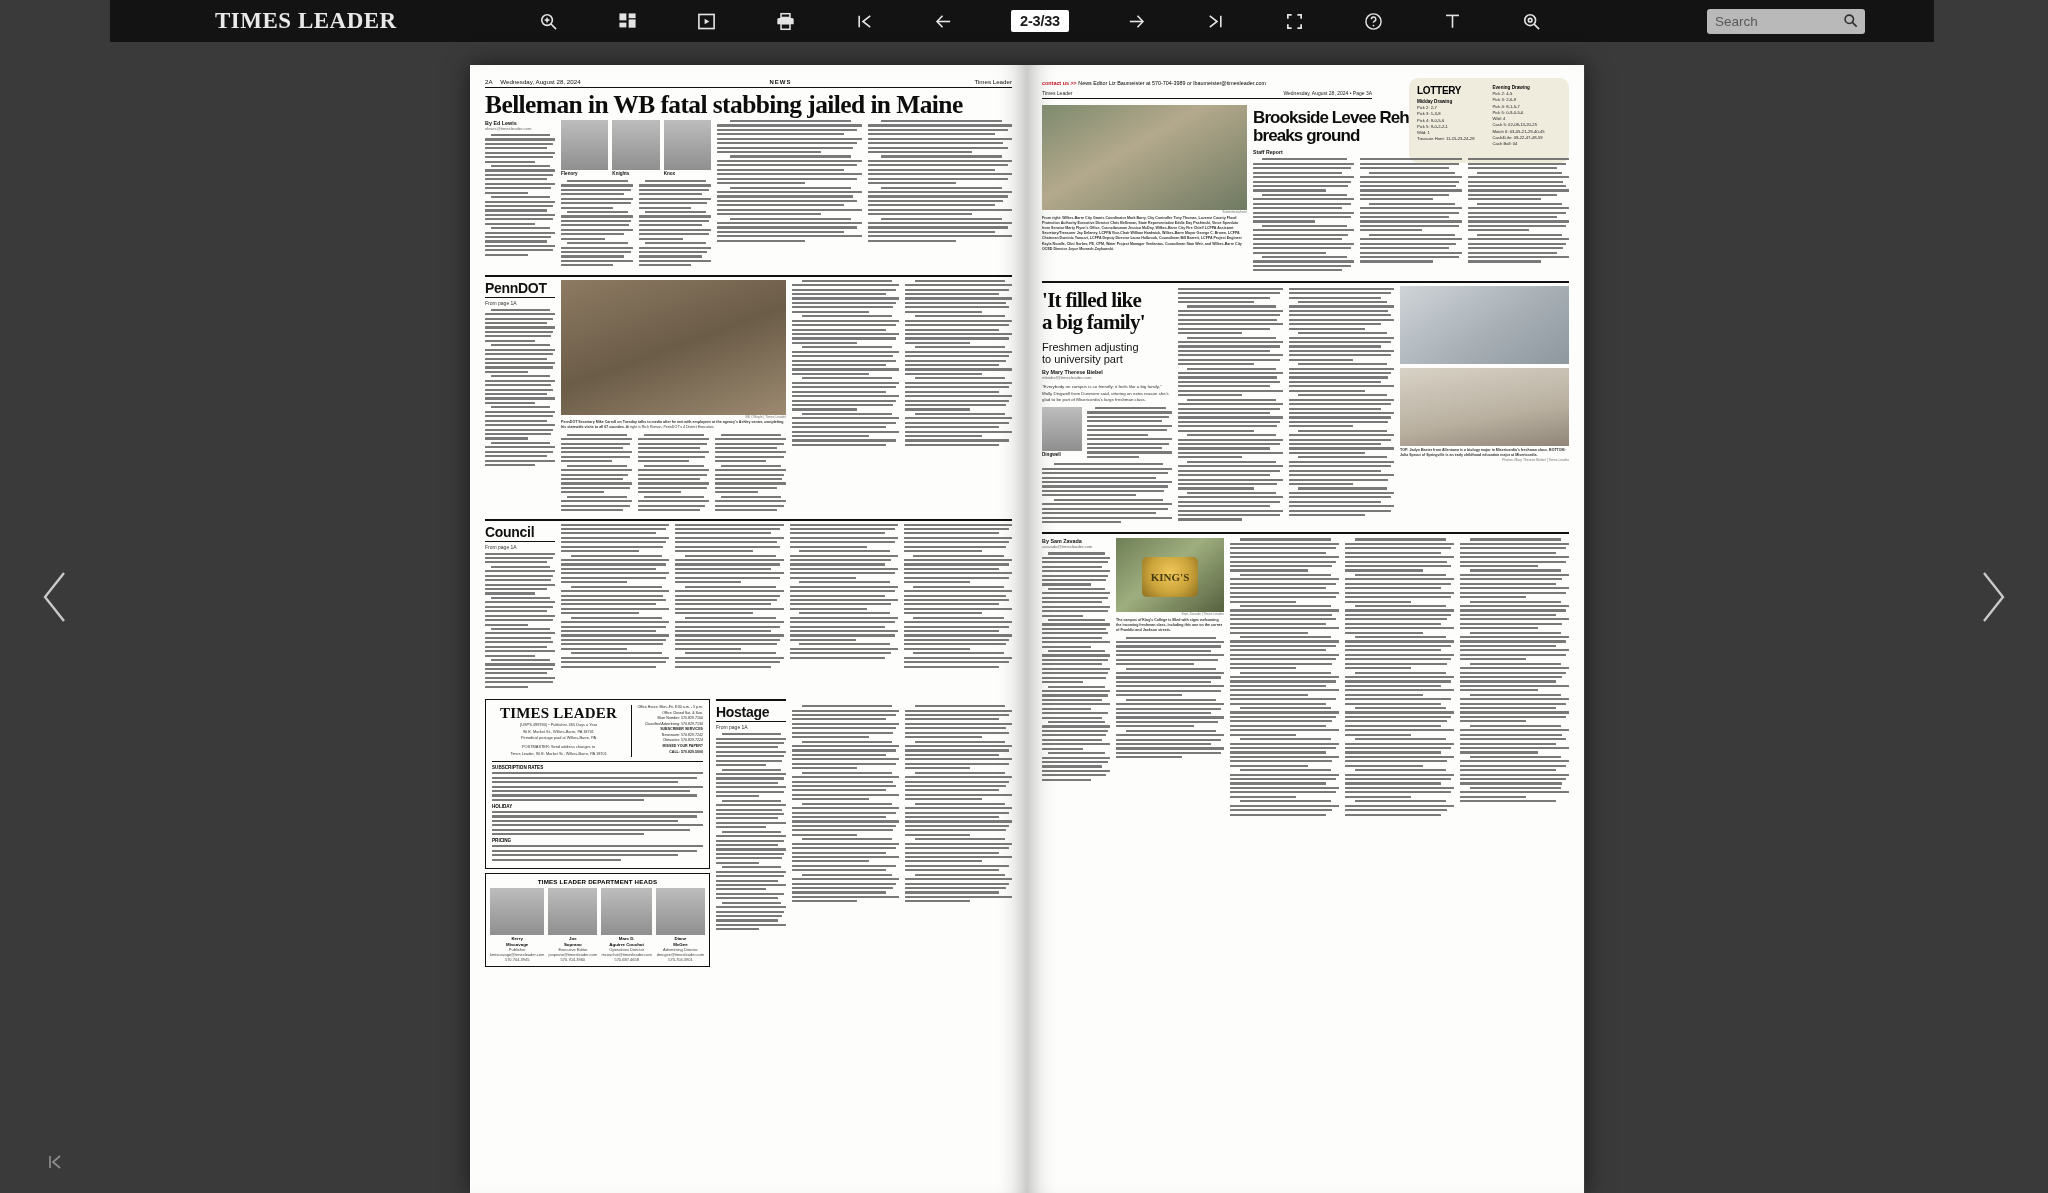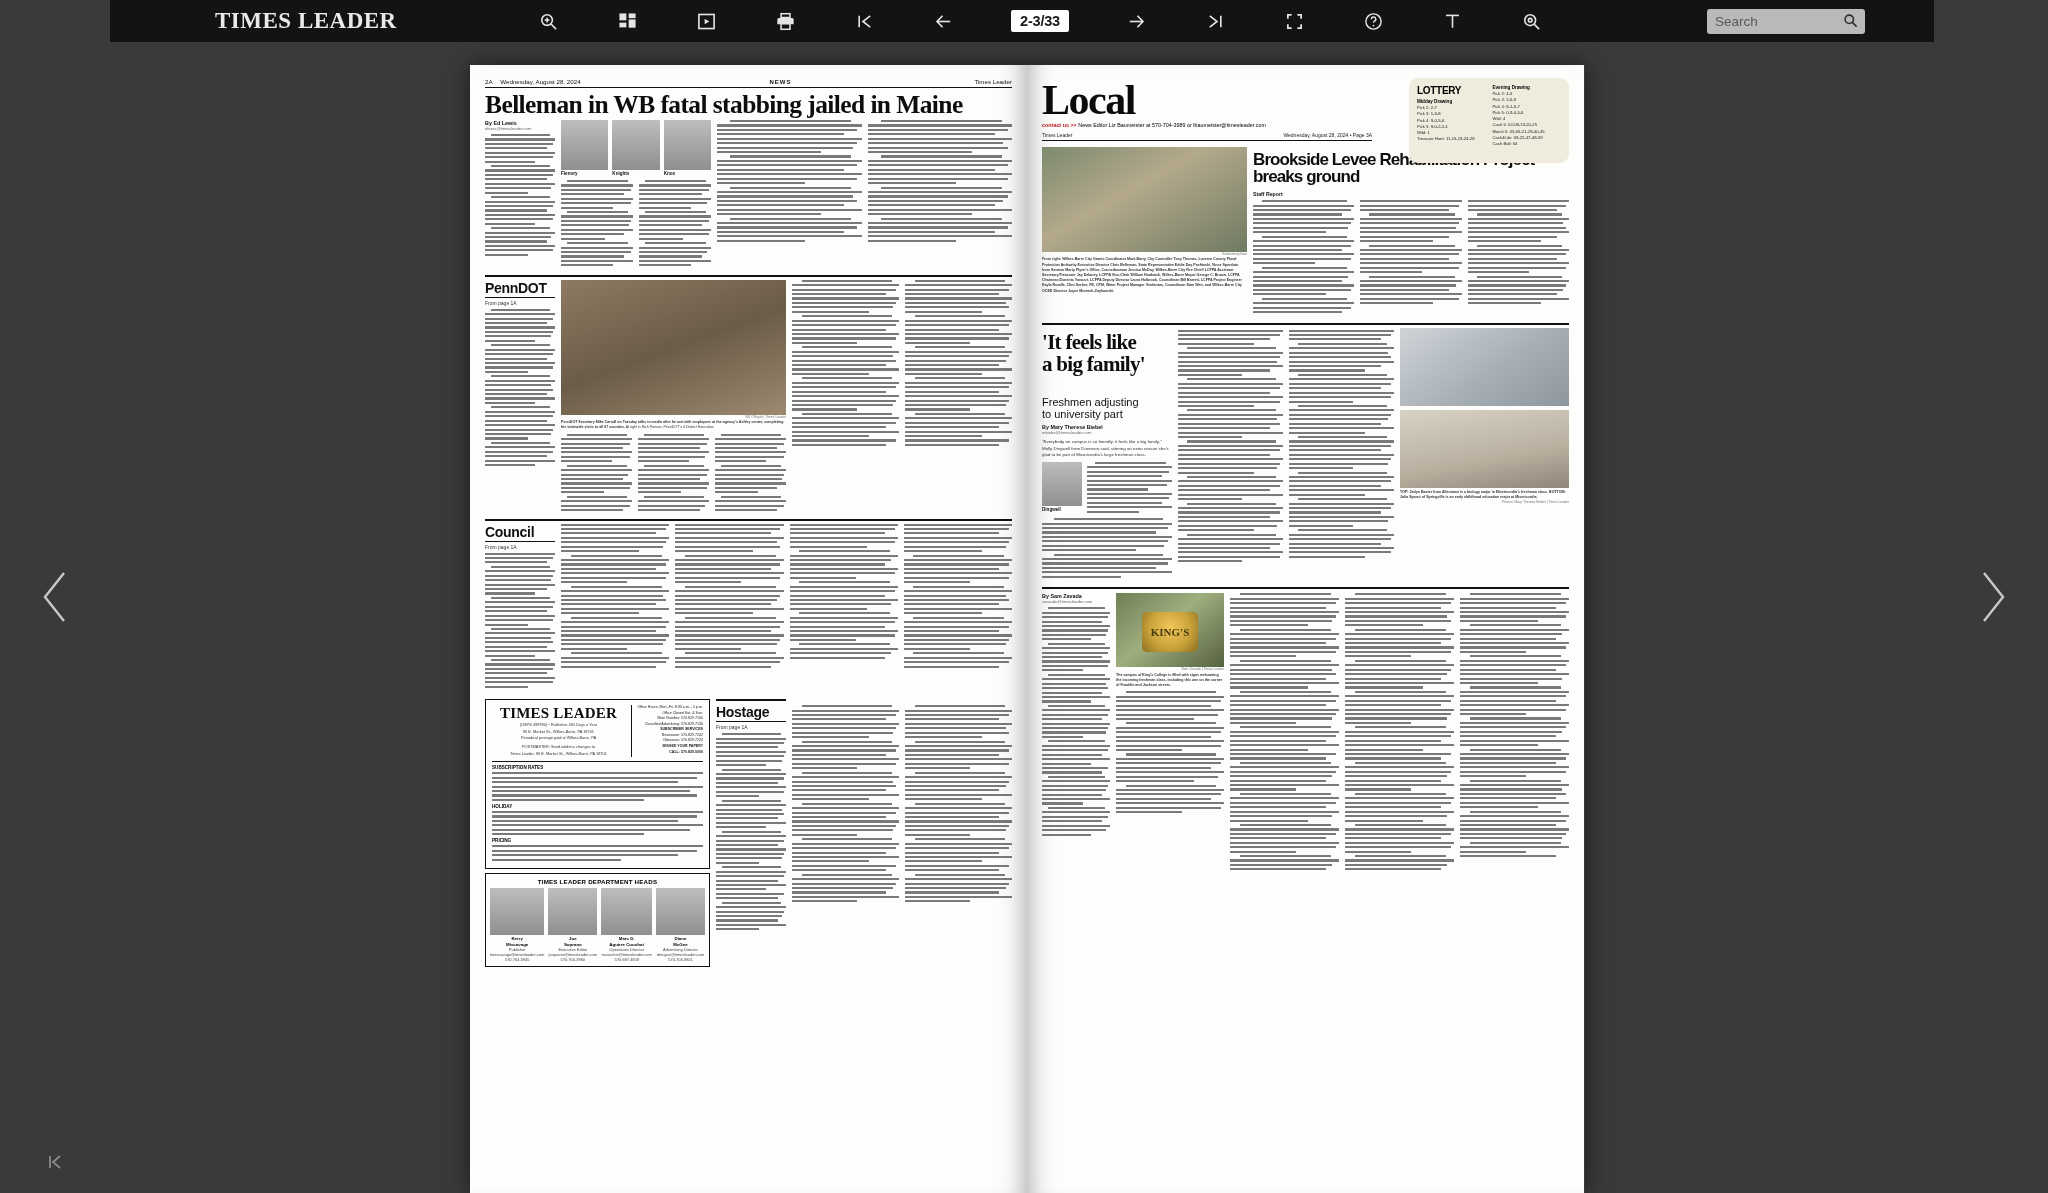--- a/index.html
+++ b/index.html
@@ -1097,21 +1097,20 @@
         <div class="ln s3"></div>
             <div class="ln s2"></div>
             <div class="ln s6"></div>
       </div>
         </div>
     </div>
   </div>
 
   <div class="page" id="page-right">
 
-    <div style="font-family:'Liberation Serif',serif; font-weight:700; font-size:42px; line-height:.9; letter-spacing:-1.5px; color:#0b0b0b; margin-top:4px">Local</div>
 
     <div id="lottery">
       <div class="lotcol">
         <h4>LOTTERY</h4>
         <div class="lotsub">Midday Drawing</div>
         <div class="lotline">Pick 2: 2-7</div>
         <div class="lotline">Pick 3: 1-3-8</div>
         <div class="lotline">Pick 4: 9-0-5-6</div>
         <div class="lotline">Pick 5: 9-0-2-2-1</div>
         <div class="lotline">Wild: 1</div>
@@ -1237,23 +1236,23 @@
                 <div class="ln s4"></div>
             </div>
           </div>
         </div>
       </div>
     </div>
 
     <div class="rule thick" style="margin-top:7px"></div>
     <div class="cols">
       <div class="col" style="flex:0 0 130px">
-        <div class="hl" style="font-size:21px; line-height:1.0; letter-spacing:-.7px">'It feels like</div>
+        <div class="hl" style="font-size:21px; line-height:1.0; letter-spacing:-.7px">'It filled like</div>
         <div class="hl" style="font-size:21px; line-height:1.0; letter-spacing:-.7px; margin-top:-2px">a big family'</div>
-        <div style="font-size:11px; font-family:'Liberation Sans',sans-serif; line-height:1.16; margin-top:21px; color:#111">Freshmen adjusting</div>
+        <div style="font-size:11px; font-family:'Liberation Sans',sans-serif; line-height:1.16; margin-top:8px; color:#111">Freshmen adjusting</div>
         <div style="font-size:11px; font-family:'Liberation Sans',sans-serif; line-height:1.16; color:#111">to university part</div>
         <div class="byline" style="margin-top:3px">By Mary Therese Biebel</div>
         <div class="byemail">mbiebel@timesleader.com</div>
         <div class="cap" style="margin-top:4px; font-size:4.4px; line-height:1.5">"Everybody on campus is so friendly; it feels like a big family," Molly Dingwell from Dunmore said, uttering an extra reason she's glad to be part of Misericordia's large freshman class.</div>
         <div style="display:flex; gap:5px; margin-top:3px">
           <div style="flex:0 0 40px">
             <div class="photo mug" style="height:44px"></div>
             <div class="mugname">Dingwell</div>
           </div>
           <div style="flex:1">

